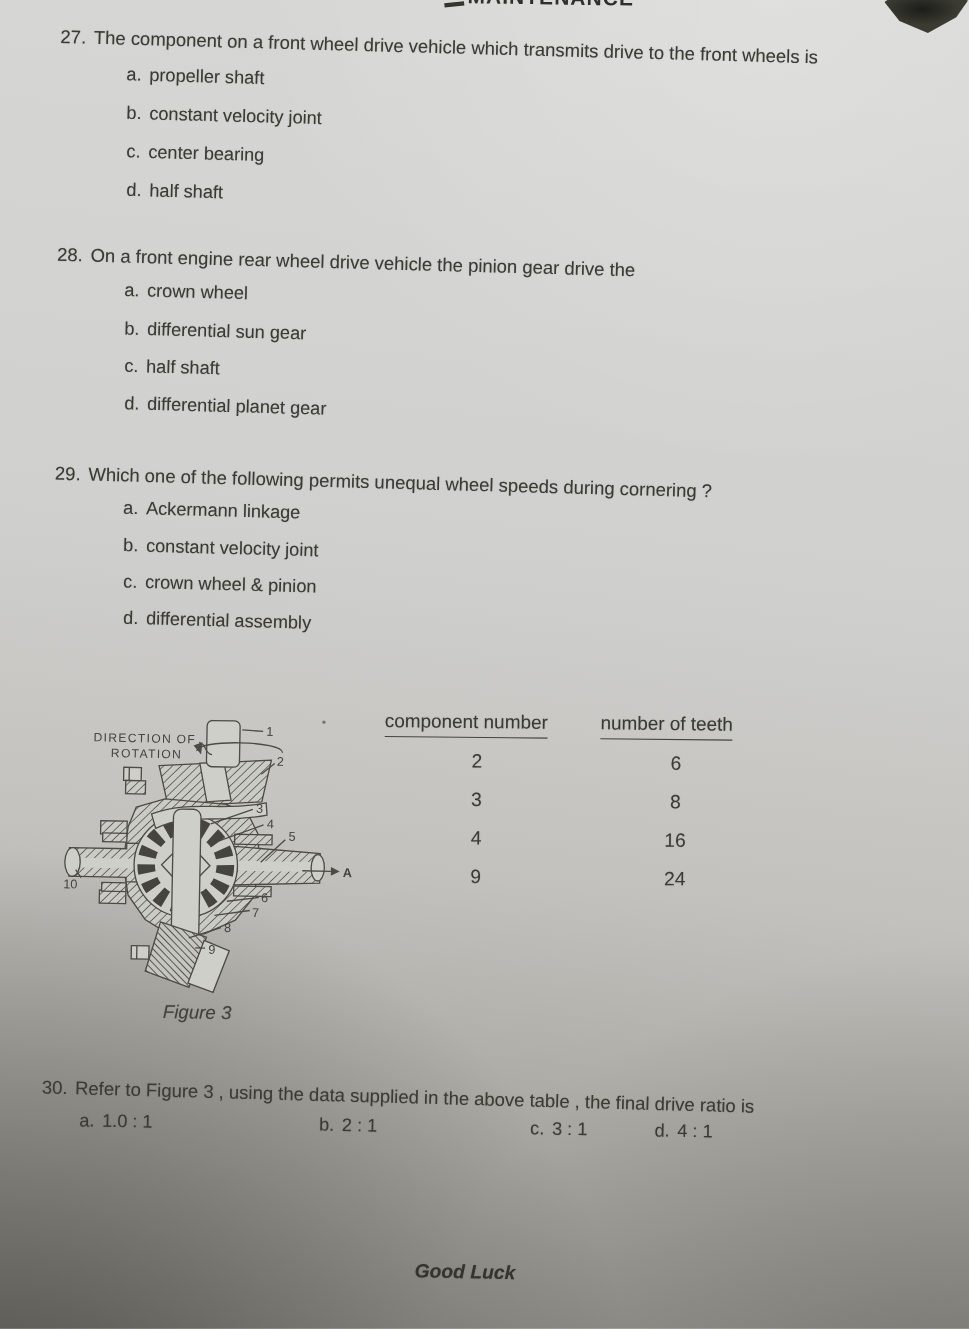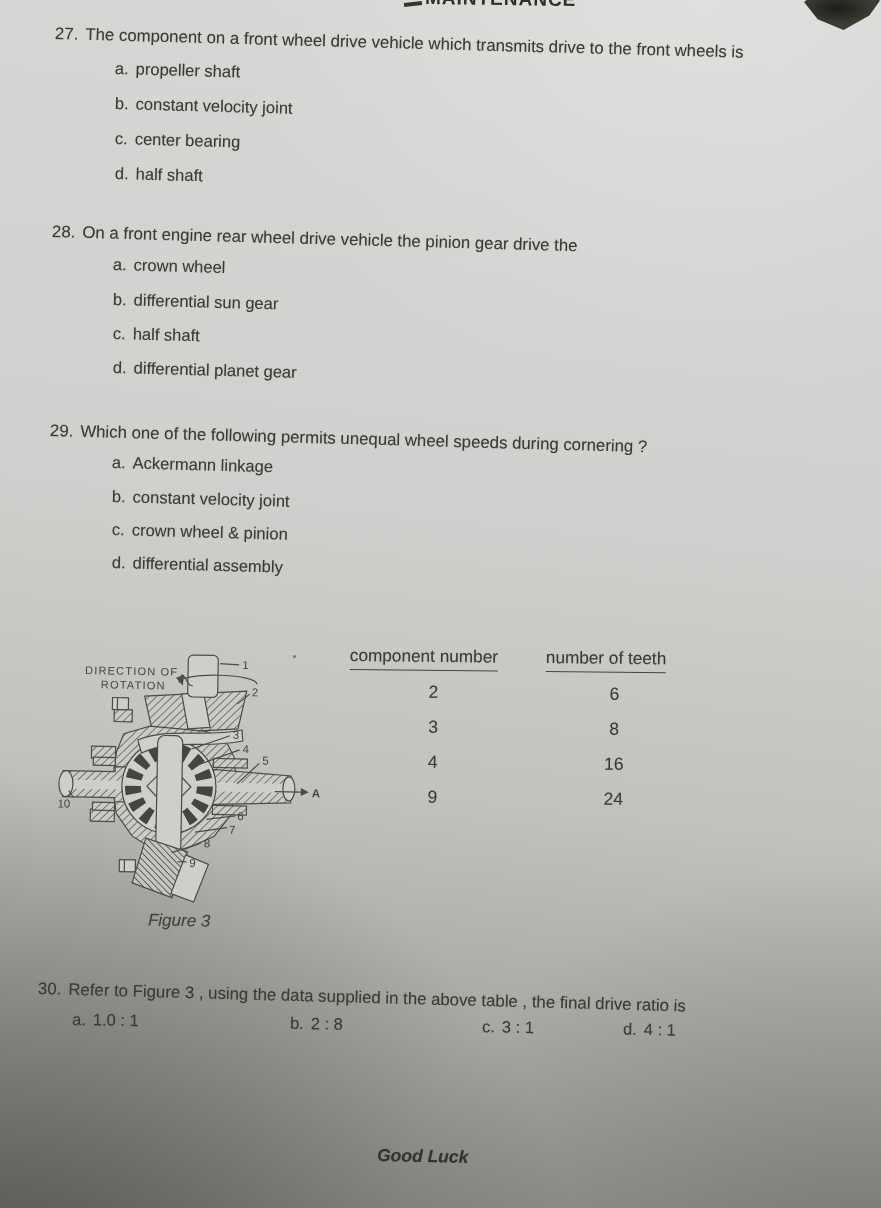--- a/index.html
+++ b/index.html
@@ -228,23 +228,23 @@
 </div>
 
 <div class="line qline" style="left:38px; top:979px;">
   <span class="qnum">30.</span><span class="qtext">Refer to Figure 3 , using the data supplied in the above table , the final drive ratio is</span>
 </div>
 <div class="q30-opts">
   <span class="q30-opt" style="left:0;">
     <span class="olabel">a.</span><span>1.0 : 1</span>
   </span>
   <span class="q30-opt" style="left:218px;">
-    <span class="olabel">b.</span><span>2 : 8</span>
+    <span class="olabel">b.</span><span>2 : 1</span>
   </span>
   <span class="q30-opt" style="left:410px;">
     <span class="olabel">c.</span><span>3 : 1</span>
   </span>
-  <span class="q30-opt" style="left:551px;text-align:right;">
+  <span class="q30-opt" style="left:523px;text-align:right;">
     <span class="olabel">d.</span><span>4 : 1</span>
   </span>
 </div>
 
 <div class="footer">Good Luck</div>
 
 </body></html>

